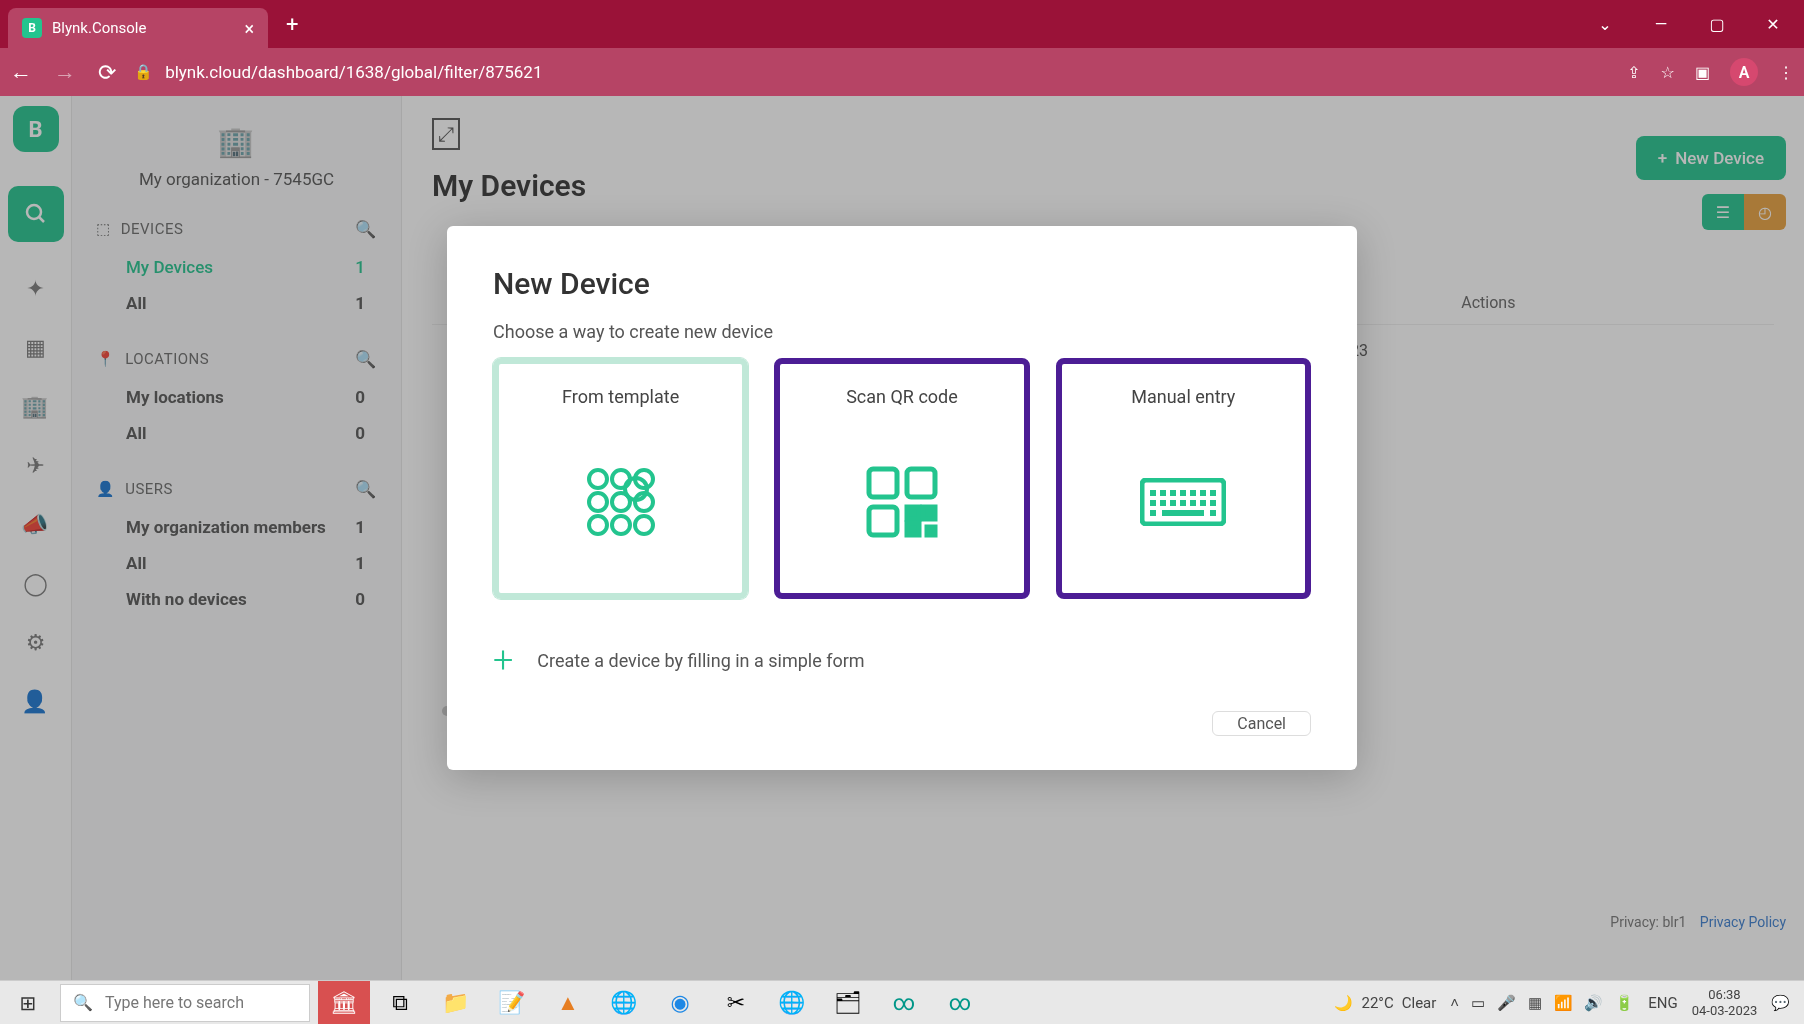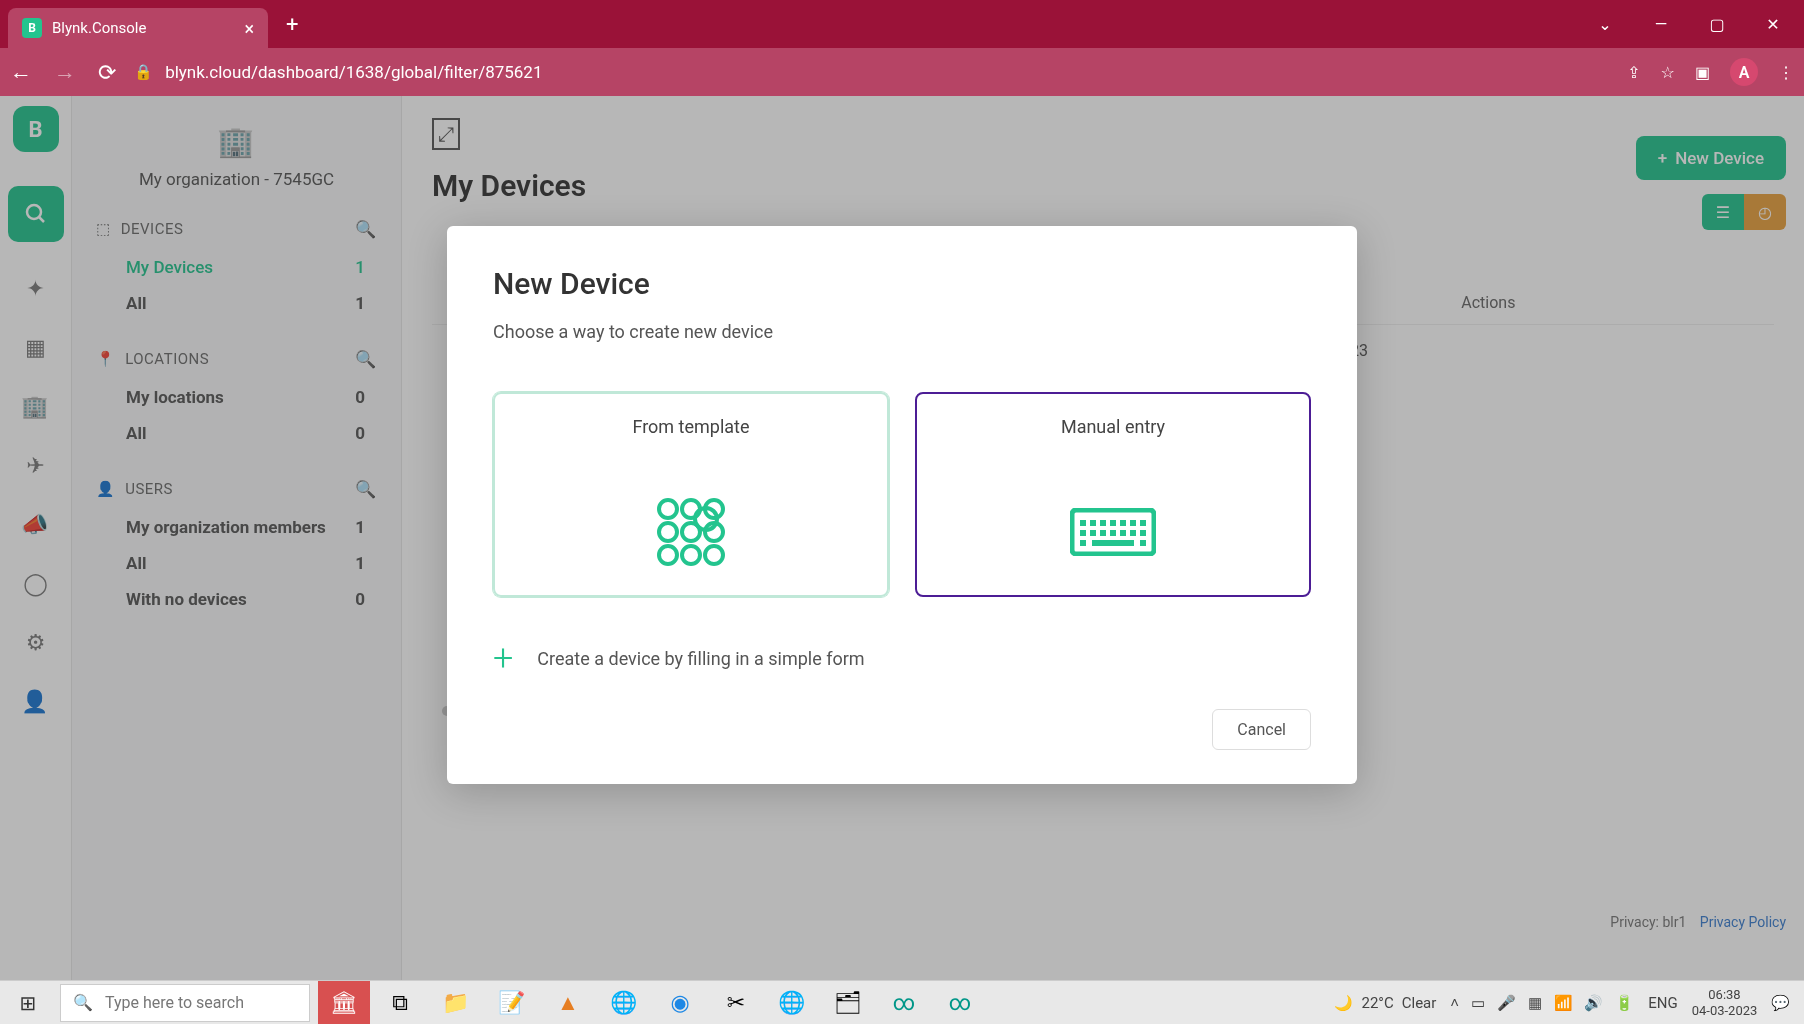--- a/index.html
+++ b/index.html
@@ -58,30 +58,30 @@
 
 .region-bar { position:absolute; bottom:50px; right:18px; color:#777; font-size:14px; }
 .region-bar a { color:#3b7ed0; text-decoration:none; margin-left:10px; }
 .hscroll { height:10px; width:480px; background:#ccc; border-radius:5px; margin:330px 0 0 10px; }
 
 
 .modal-backdrop { position:absolute; inset:0; background:rgba(50,50,50,0.35); display:flex; align-items:flex-start; justify-content:center; padding-top:130px; pointer-events:none; }
 .modal-backdrop * { pointer-events:auto; }
 .modal { width:910px; background:#fff; border-radius:6px; padding:40px 46px 34px; box-shadow:0 8px 40px rgba(0,0,0,0.2); }
 .modal-title { font-size:30px; font-weight:500; color:#333; margin-bottom:20px; }
-.modal-sub { color:#555; font-size:18px; margin-bottom:50px; }
+.modal-sub { color:#555; font-size:18px; margin-bottom:16px; }
 .card-row { display:flex; gap:26px; margin-bottom:40px; }
-.card { flex:1; border:2px solid #4c1d95; border-radius:8px; padding:22px 0 28px; text-align:center; }
+.card { flex:1; border:6px solid #4c1d95; border-radius:8px; padding:22px 0 56px; text-align:center; }
 .card.sel { border-color:#c0e8d8; box-shadow:0 0 0 1px #c0e8d8; }
 .card-t { color:#444; font-size:18px; margin-bottom:60px; }
 .card-ic { height:70px; display:flex; align-items:center; justify-content:center; }
 .form-line { display:flex; align-items:center; gap:24px; color:#555; font-size:18px; margin-bottom:30px; }
 .plus-ic { color:#23c48e; font-size:36px; font-weight:300; }
 .modal-foot { display:flex; justify-content:flex-end; }
-.cancel-btn { border:1px solid #ddd; background:#fff; color:#555; padding:10px 24px; border-radius:6px; font-size:16px; }
+.cancel-btn { border:1px solid #ddd; background:#fff; color:#555; padding:2px 24px; border-radius:6px; font-size:16px; }
 
 
 .template-svg circle { fill:none; stroke:#23c48e; stroke-width:4; }
 .cursor-dot { fill:#e8c83c; }
 .qr-svg rect { fill:none; stroke:#23c48e; stroke-width:5; }
 .qr-svg .sq { fill:#23c48e; }
 .kbd-svg { }
 
 .taskbar { position:absolute; bottom:0; left:0; right:0; height:44px; background:#e8e8e8; display:flex; align-items:center; border-top:1px solid #ccc; }
 .start-btn { width:56px;height:44px;display:flex;align-items:center;justify-content:center;font-size:20px;color:#333; }
@@ -249,20 +249,34 @@
                 <circle cx="37" cy="37" r="9"></circle>
                 <circle cx="60" cy="37" r="9"></circle>
               <circle cx="14" cy="60" r="9"></circle>
                 <circle cx="37" cy="60" r="9"></circle>
                 <circle cx="60" cy="60" r="9"></circle>
               <circle class="cursor-dot" cx="52" cy="24" r="11" stroke="none"></circle>
             </svg>
           </div>
         </div>
 
+        <div class="card">
+          <div class="card-t">Scan QR code</div>
+          <div class="card-ic">
+            <svg class="qr-svg" width="76" height="76" viewBox="0 0 76 76">
+              <rect x="5" y="5" width="28" height="28" rx="4"></rect>
+              <rect x="43" y="5" width="28" height="28" rx="4"></rect>
+              <rect x="5" y="43" width="28" height="28" rx="4"></rect>
+              <rect class="sq" x="43" y="43" width="12" height="12"></rect>
+              <rect class="sq" x="59" y="43" width="12" height="12"></rect>
+              <rect class="sq" x="43" y="59" width="12" height="12"></rect>
+              <rect class="sq" x="63" y="63" width="8" height="8"></rect>
+            </svg>
+          </div>
+        </div>
 
         <div class="card">
           <div class="card-t">Manual entry</div>
           <div class="card-ic">
             <svg class="kbd-svg" width="86" height="48" viewBox="0 0 86 48">
               <rect x="2" y="2" width="82" height="44" rx="4" fill="none" stroke="#23c48e" stroke-width="5"></rect>
               <g fill="#23c48e">
                 <rect x="10" y="12" width="6" height="6"></rect>
                   <rect x="20" y="12" width="6" height="6"></rect>
                   <rect x="30" y="12" width="6" height="6"></rect>

